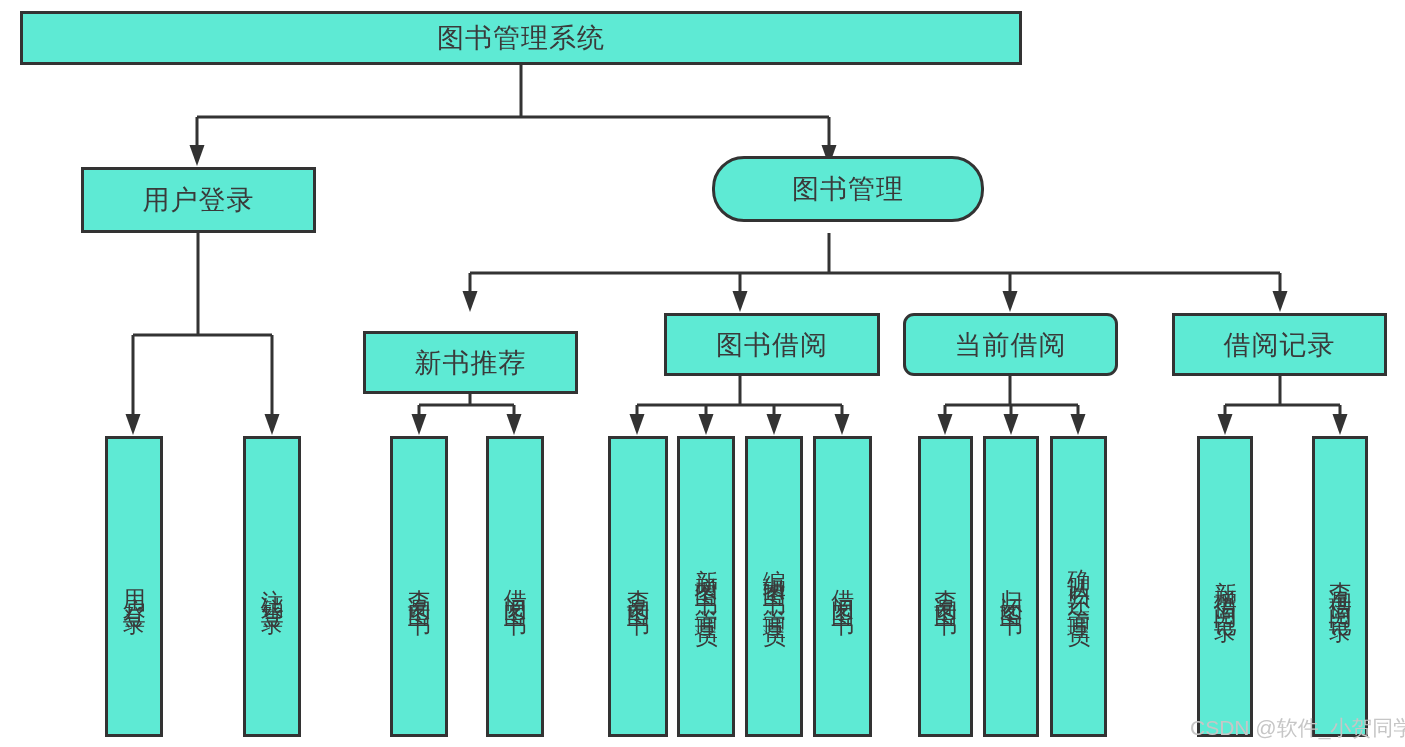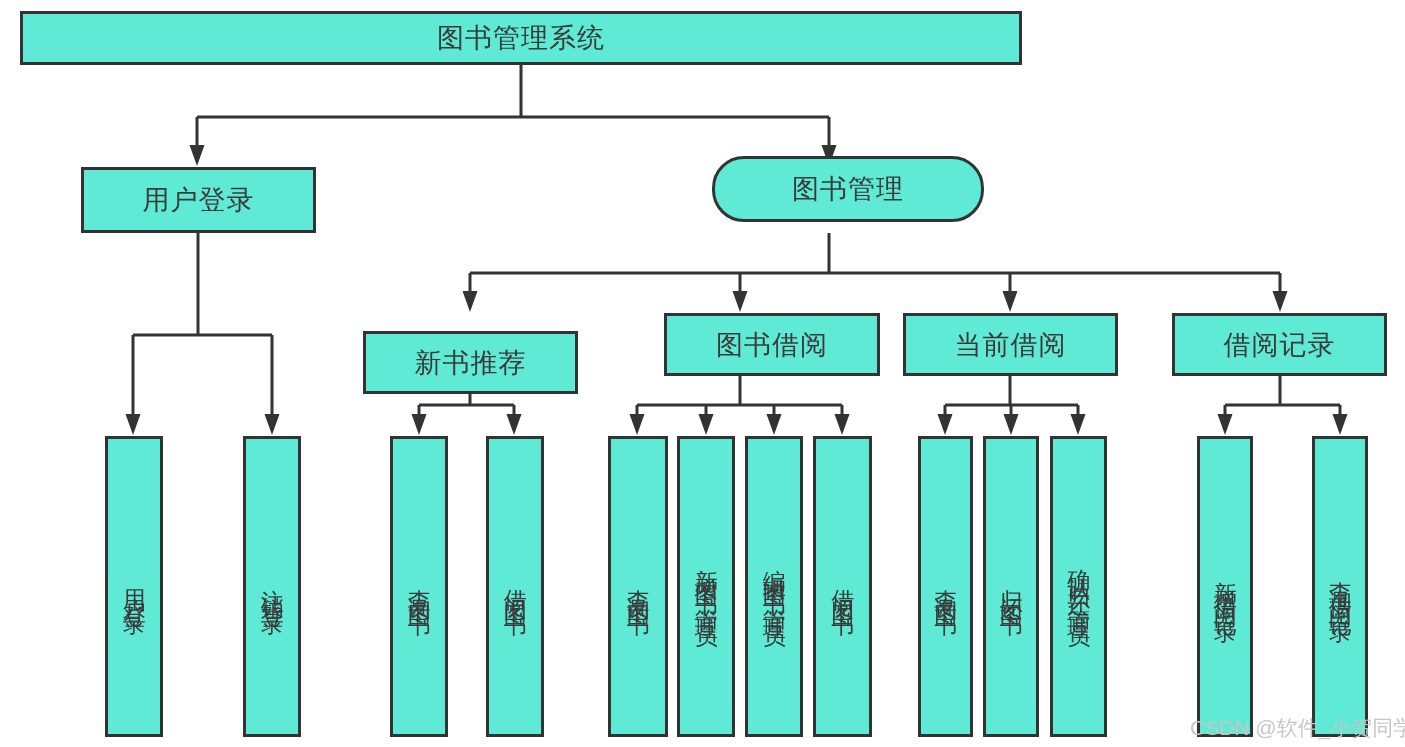--- a/index.html
+++ b/index.html
@@ -102,21 +102,21 @@
   <div class="box" style="left:712px; top:156px; width:272px; height:66px;border-radius:32px;">
     <span>图书管理</span>
   </div>
 
   <div class="box" style="left:363px; top:331px; width:215px; height:63px;">
     <span>新书推荐</span>
   </div>
   <div class="box" style="left:633px; top:313px; width:216px; height:63px;margin-left:31px;">
     <span>图书借阅</span>
   </div>
-  <div class="box" style="left:903px; top:313px; width:215px; height:63px;">
+  <div class="box" style="left:903px; top:313px; width:215px; height:63px;border-radius:11px;">
     <span>当前借阅</span>
   </div>
   <div class="box" style="left:1172px; top:313px; width:215px; height:63px;">
     <span>借阅记录</span>
   </div>
 
   <div class="box leaf" style="left:105px; top:436px; width:58px; height:301px;">
     <span class="vtext">用户登录</span>
   </div>
   <div class="box leaf" style="left:243px; top:436px; width:58px; height:301px;">

